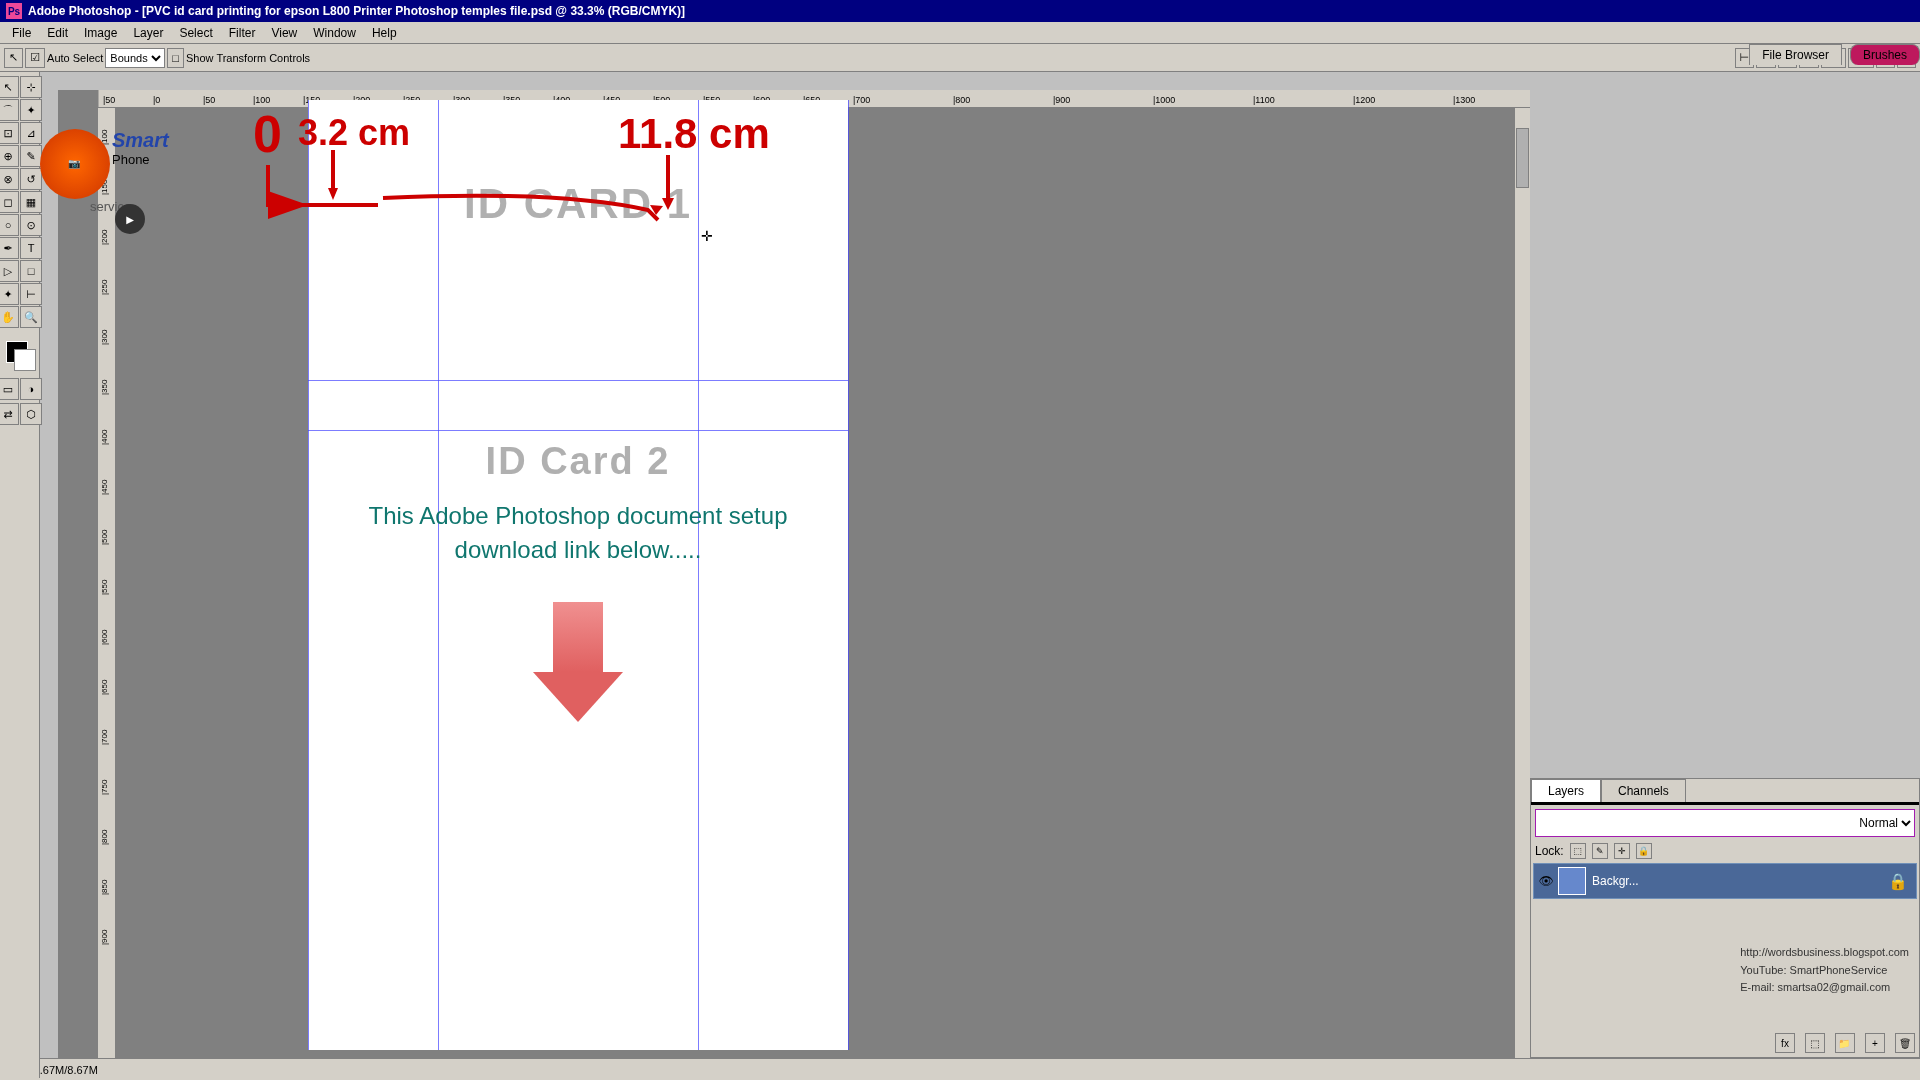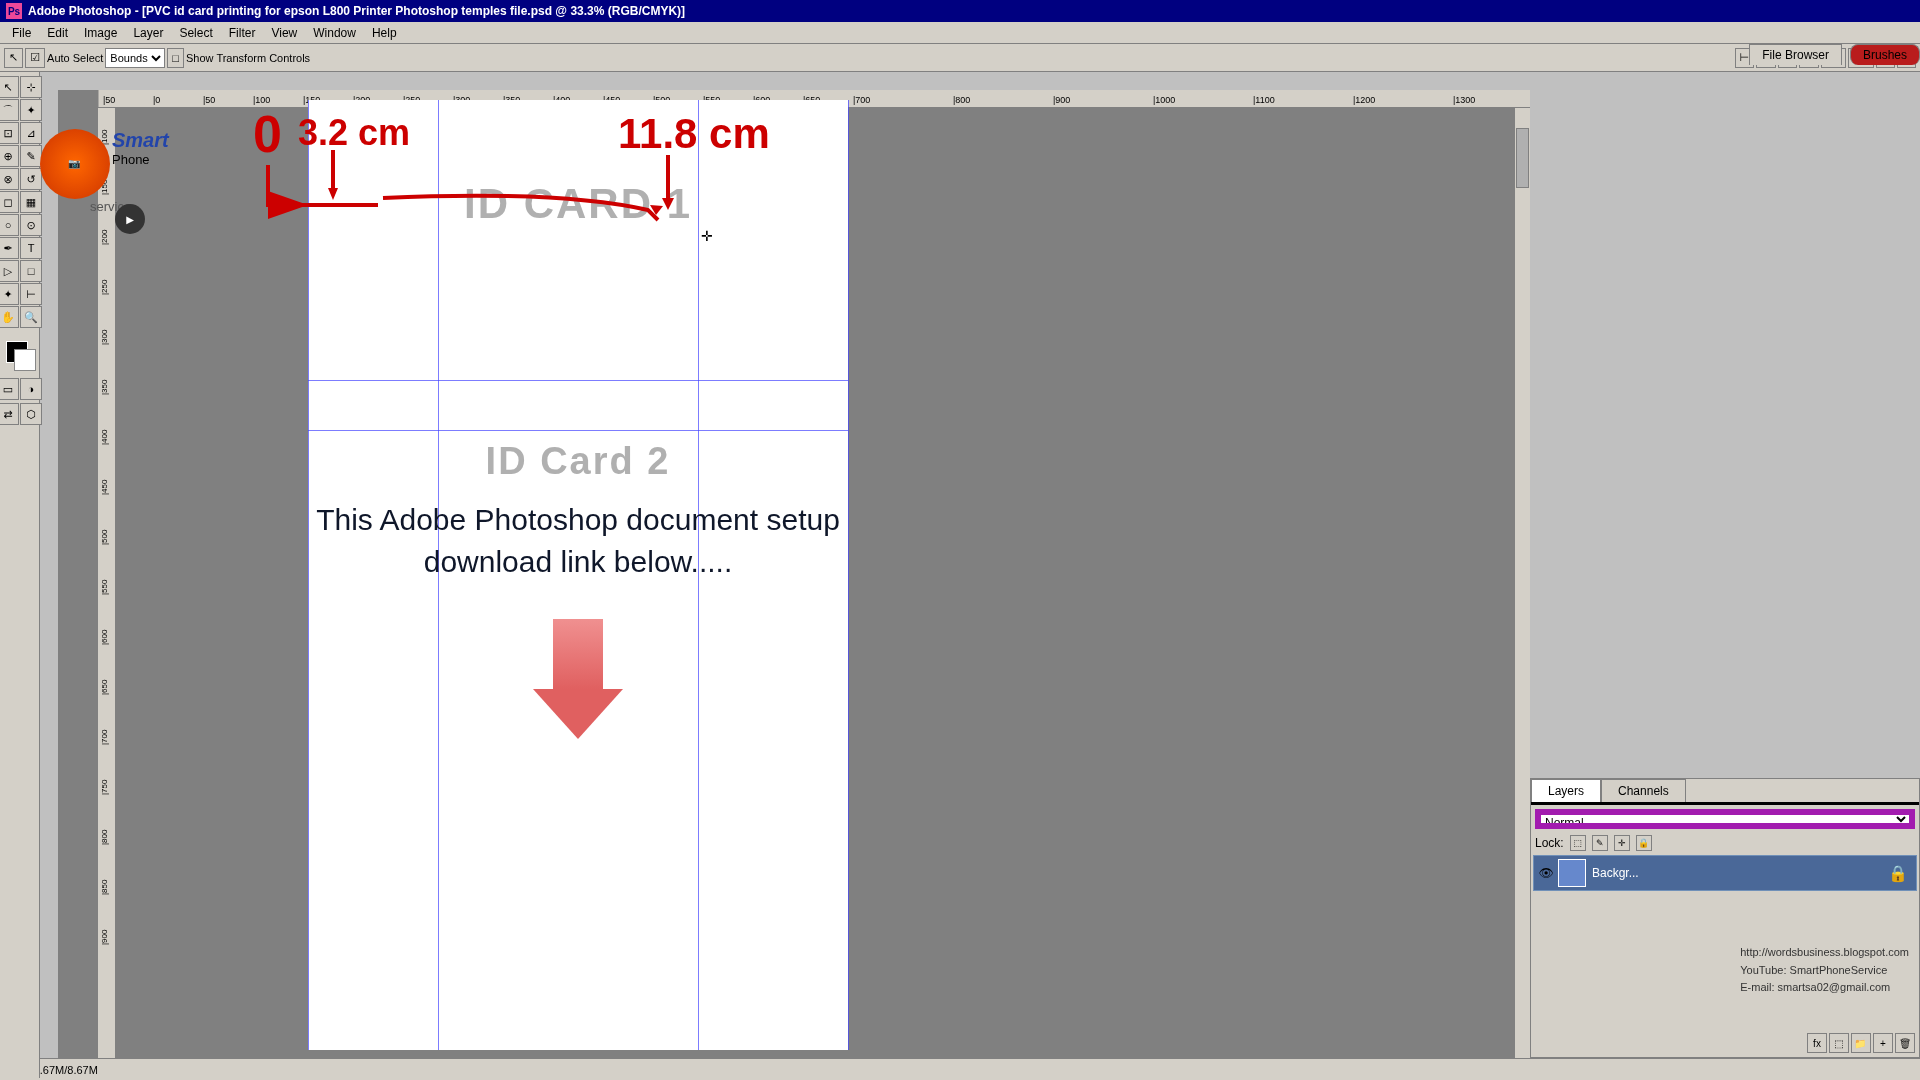--- a/index.html
+++ b/index.html
@@ -81,21 +81,21 @@
       gap: 8px;
     }
     .tab-btn {
       padding: 3px 12px;
       font-size: 12px;
       background: #d4d0c8;
       border: 1px solid #808080;
       border-bottom: none;
       cursor: pointer;
     }
-    .tab-btn.active { background: #b91c1c; border-radius: 8px; }
+    .tab-btn.active { background: #be185d; border-radius: 8px; }
 
     
     #main-layout {
       display: flex;
       width: 1920px;
       height: calc(1080px - 52px - 22px);
       position: relative;
     }
 
     
@@ -204,22 +204,22 @@
       text-align: center;
     }
     #id-card-2-title {
       font-size: 38px;
       font-weight: bold;
       color: #b0b0b0;
       letter-spacing: 2px;
       margin-bottom: 16px;
     }
     #id-card-2-desc {
-      font-size: 30px;
-      color: #0f172a;
+      font-size: 24px;
+      color: #0f766e;
       line-height: 1.4;
       margin-bottom: 36px;
     }
     .arrow-body {
       width: 50px;
       height: 70px;
       background: linear-gradient(to bottom, #f09090, #e06060);
       margin: 0 auto;
     }
     .arrow-head {
@@ -324,24 +324,25 @@
 
     
     #blend-mode-row {
       display: flex;
       align-items: center;
       padding: 4px;
       gap: 4px;
     }
     #blend-select {
       flex: 1;
-      height: 20px;
+      height: 28px;
       font-size: 12px;
       background: white;
-      border: 6px solid #a21caf;
+      border: 1px solid #a21caf;
+      text-align: right;
     }
     #lock-row {
       display: flex;
       align-items: center;
       padding: 2px 4px;
       font-size: 12px;
       gap: 6px;
     }
     .lock-icon {
       width: 16px; height: 16px;
@@ -404,21 +405,21 @@
       padding: 0 8px;
       font-size: 11px;
     }
 
     
     #panel-bottom-icons {
       position: absolute;
       bottom: 4px;
       right: 4px;
       display: flex;
-      gap: 2px;
+      gap: 10px;
     }
     .panel-icon-btn {
       width: 20px; height: 20px;
       background: #d4d0c8;
       border: 1px solid #808080;
       display: flex; align-items: center; justify-content: center;
       font-size: 10px;
       cursor: pointer;
     }
 

